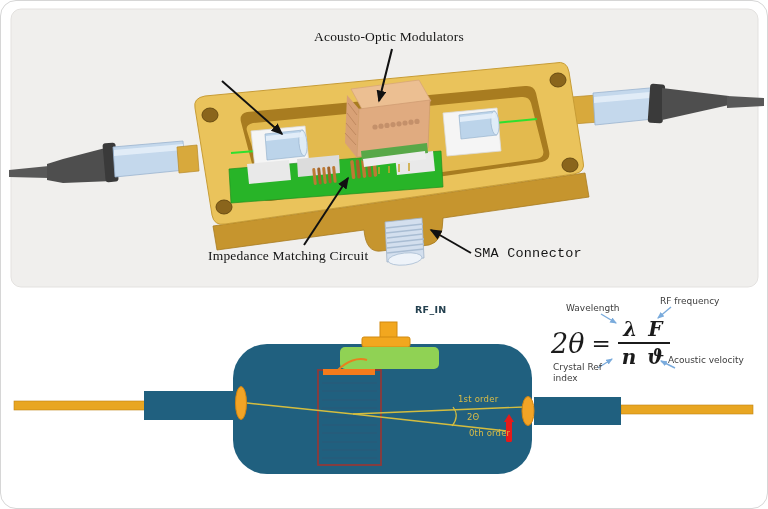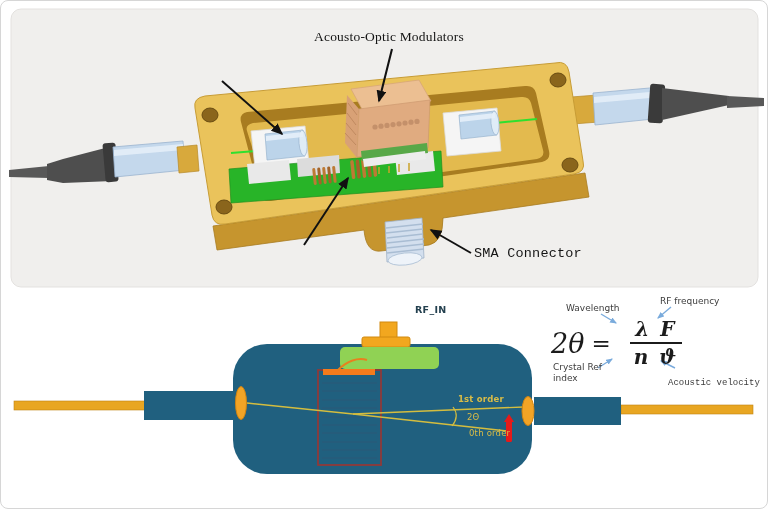--- a/index.html
+++ b/index.html
@@ -1,18 +1,18 @@
 <!DOCTYPE html>
 <html><head>
 <meta charset="utf-8">
 <style>
   html,body{margin:0;padding:0;background:#fff;}
   #stage{
     position:relative;width:766px;height:507px;background:#ffffff;
-    border:1px solid #d6d6d6;border-radius:8px;overflow:hidden;
+    border:1px solid #d6d6d6;border-radius:16px;overflow:hidden;
     font-family:"Liberation Sans", sans-serif;
   }
   #shapes{position:absolute;left:0;top:0;}
   .abs{position:absolute;white-space:nowrap;}
   .lbl-serif{
     font-family:"Liberation Serif", serif;font-size:13.5px;color:#141414;
     letter-spacing:.2px;
   }
   .lbl-tiny{
     font-family:"DejaVu Sans", sans-serif;font-size:9px;color:#3c3c3c;line-height:11px;
@@ -24,21 +24,21 @@
   .lbl-beam{
     font-family:"DejaVu Sans", sans-serif;font-size:8.5px;color:#d9bc47;letter-spacing:.2px;
   }
   #formula{
     position:absolute;left:550px;top:311px;height:62px;
     display:flex;align-items:center;gap:7px;color:#1b1b1b;
     font-family:"DejaVu Serif", serif;font-style:italic;
   }
   #formula .lhs{font-size:27px;}
   #formula .eq{font-size:23px;font-style:normal;}
-  #formula .frac{display:flex;flex-direction:column;align-items:center;margin-left:12px;}
+  #formula .frac{display:flex;flex-direction:column;align-items:center;}
   #formula .num,#formula .den{font-size:20px;font-weight:700;letter-spacing:2px;padding:0 4px;}
   #formula .bar{height:2px;background:#1b1b1b;align-self:stretch;margin:1px 0;}
 </style>
 </head>
 <body>
 
 <div id="stage">
 
 <svg id="shapes" width="766" height="507" viewBox="0 0 766 507">
   <defs>
@@ -214,35 +214,36 @@
     <g stroke="#7aabdc" stroke-width="1.4" marker-end="url(#ahb)">
       <line x1="600" y1="313" x2="615" y2="322"></line>
       <line x1="670" y1="306" x2="657" y2="317"></line>
       <line x1="597" y1="367" x2="611" y2="358"></line>
       <line x1="674" y1="367" x2="660" y2="360"></line>
     </g>
   </g>
 </svg>
 
 <div class="abs lbl-serif" style="left:313px;top:28px;">Acousto-Optic Modulators</div>
+<div class="abs lbl-serif" style="left:207px;top:247px;">Impedance Matching Circuit</div>
 <div class="abs lbl-serif" style="left:473px;top:245px;font-family:Liberation Mono, monospace;">SMA Connector</div>
 
 <div class="abs lbl-rfin" style="left:374px;top:303px;padding-left:40px;">RF_IN</div>
 
-<div class="abs lbl-beam" style="left:457px;top:393px;font-weight:bold;">1st order</div>
+<div class="abs lbl-beam" style="left:457px;top:393px;">1st order</div>
 <div class="abs lbl-beam" style="left:466px;top:411px;">2Θ</div>
 <div class="abs lbl-beam" style="left:456px;top:427px;padding-left:12px;">0th order</div>
 
 <div class="abs lbl-tiny" style="left:565px;top:302px;">Wavelength</div>
 <div class="abs lbl-tiny" style="left:659px;top:295px;">RF frequency</div>
 <div class="abs lbl-tiny" style="left:552px;top:361px;">
   <div>Crystal Ref</div>
   <div>index</div>
 </div>
-<div class="abs lbl-tiny" style="left:667px;top:377px;font-family:Liberation Mono, monospace;">Acoustic velocity</div>
+<div class="abs lbl-tiny" style="left:667px;top:354px;">Acoustic velocity</div>
 
 <div id="formula">
   <span class="lhs">2θ</span>
   <span class="eq">=</span>
   <span class="frac">
     <span class="num">λ F</span>
     <span class="bar"></span>
     <span class="den">n ϑ</span>
   </span>
 </div>

